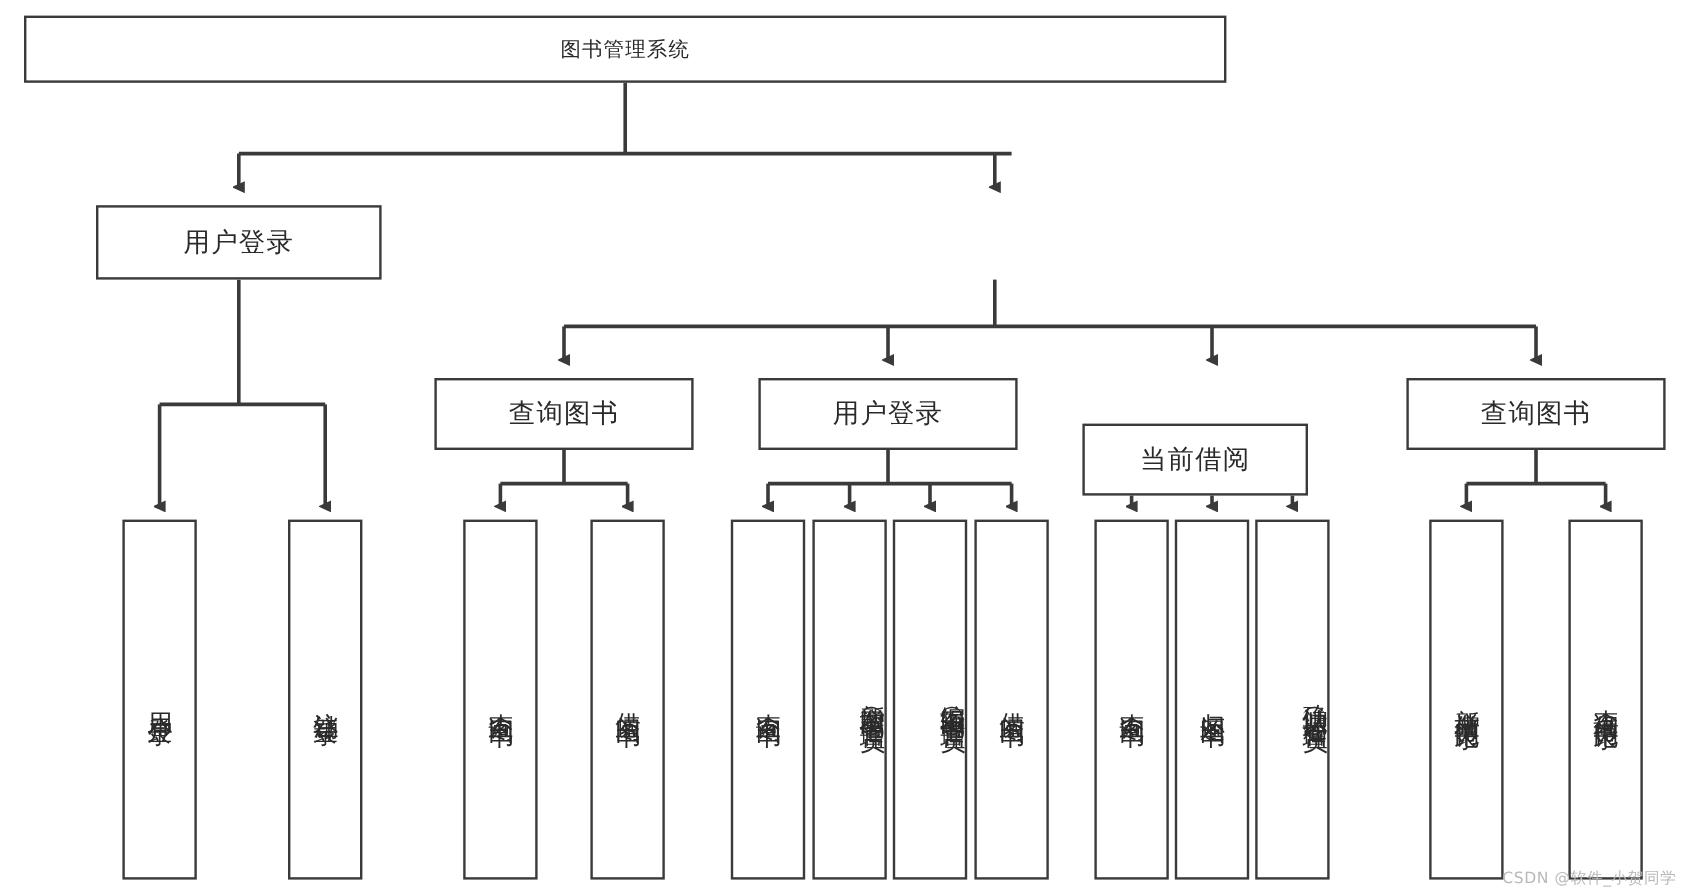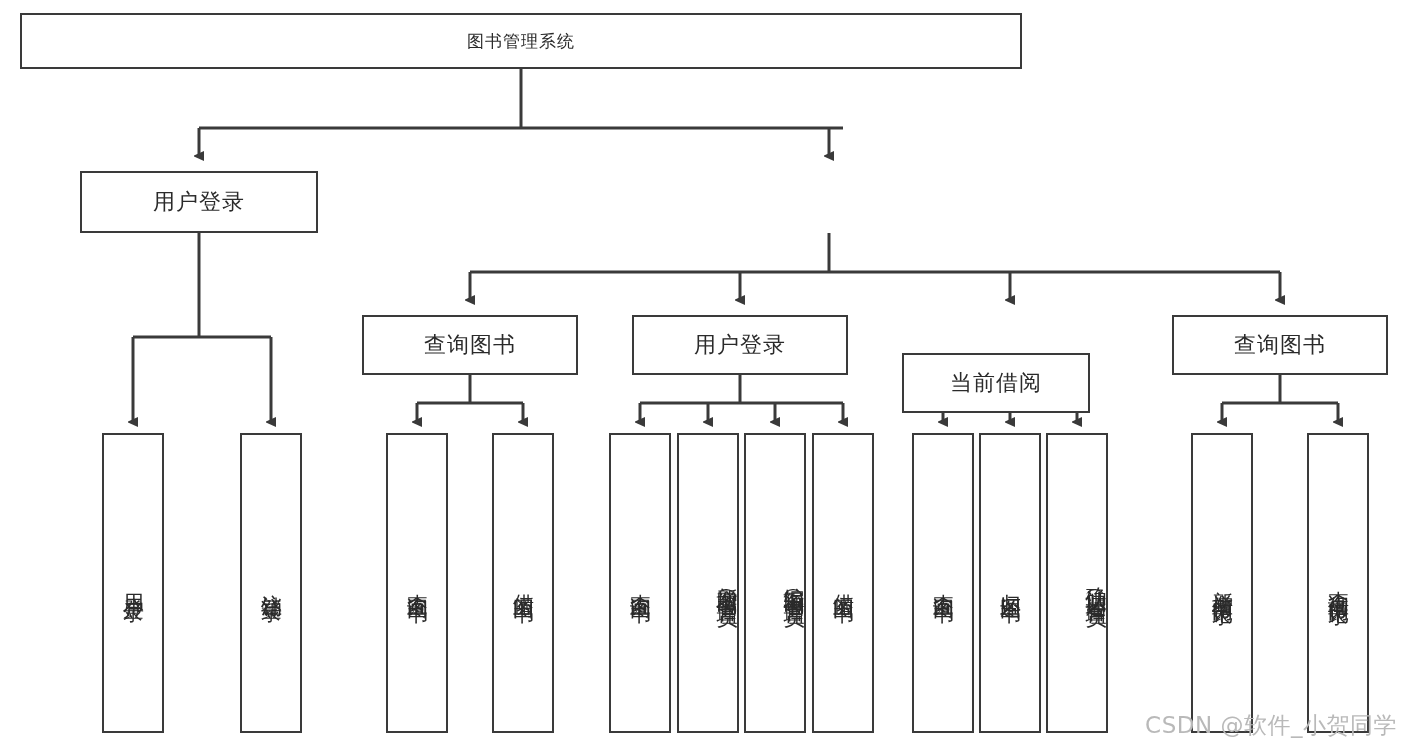--- a/index.html
+++ b/index.html
@@ -55,21 +55,21 @@
     left: 0;
     top: 0;
     width: 1405px;
     height: 747px;
     pointer-events: none;
   }
   .watermark {
     position: absolute;
     right: 8px;
     bottom: 6px;
-    font-size: 23px;
+    font-size: 13px;
     color: #b9b9b9;
     letter-spacing: 0.5px;
     white-space: nowrap;
   }
 </style>
 </head>
 <body>
 
 <div id="canvas">
 

